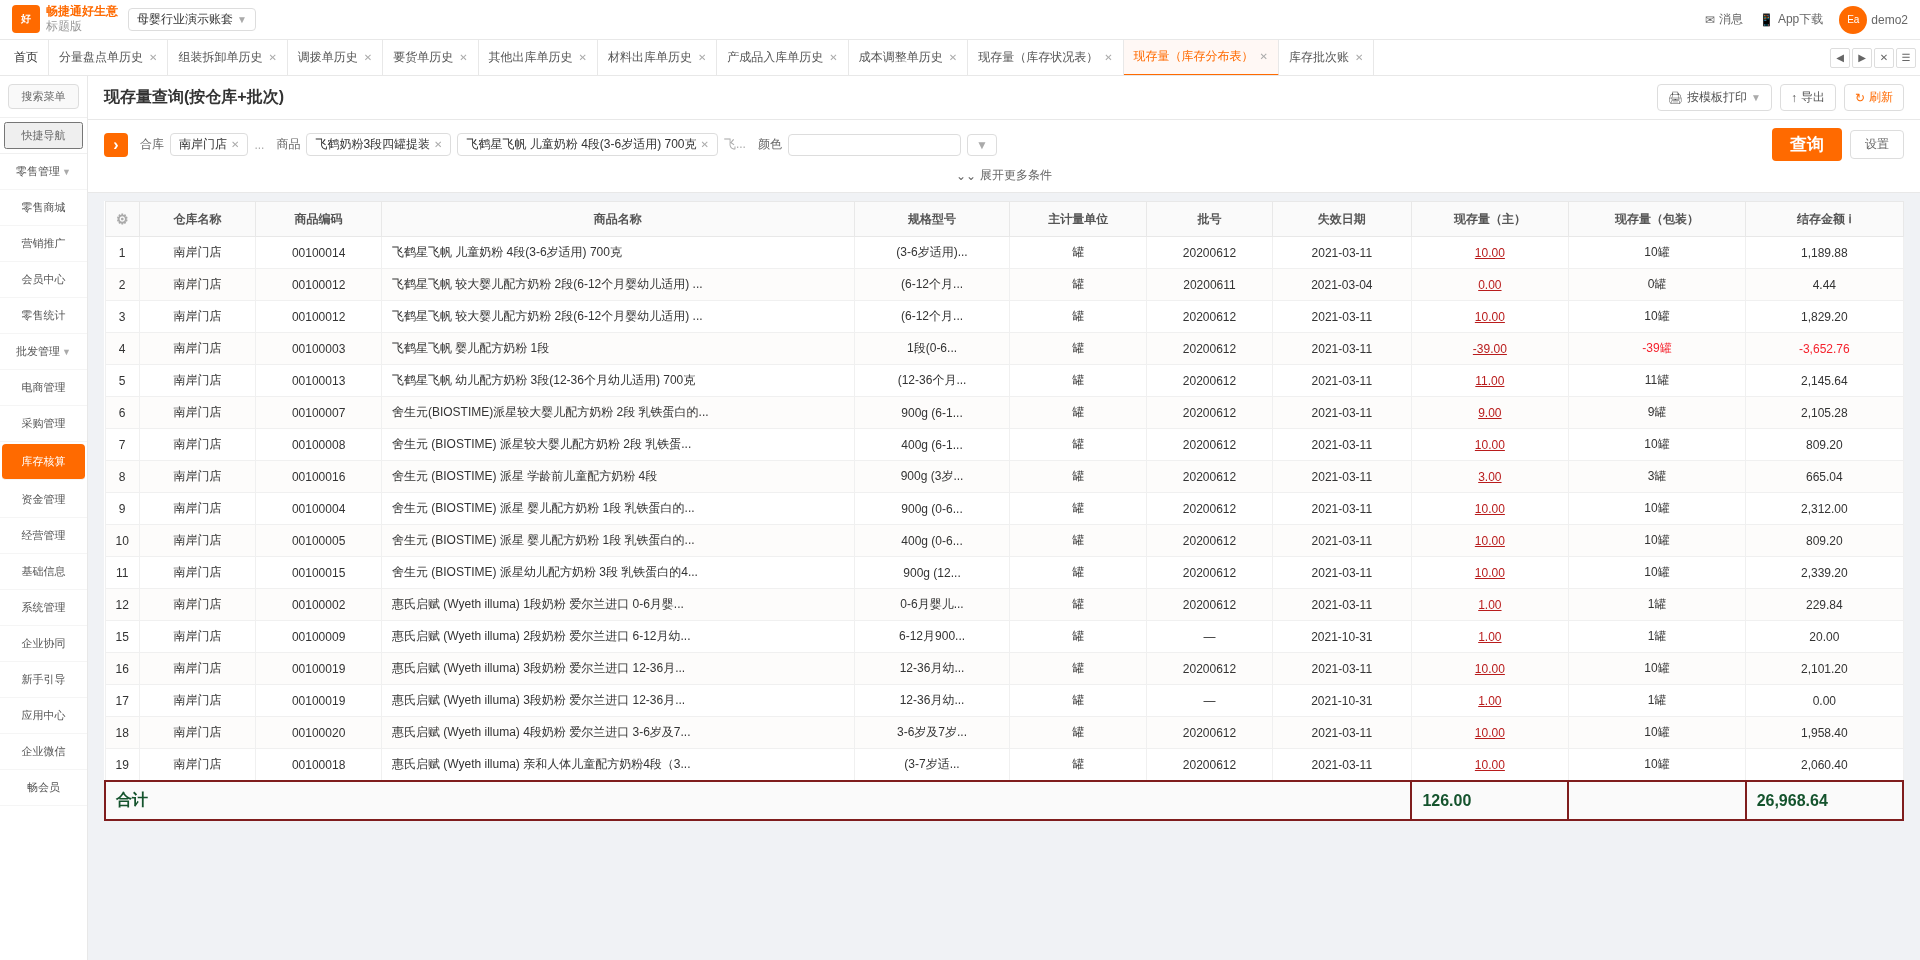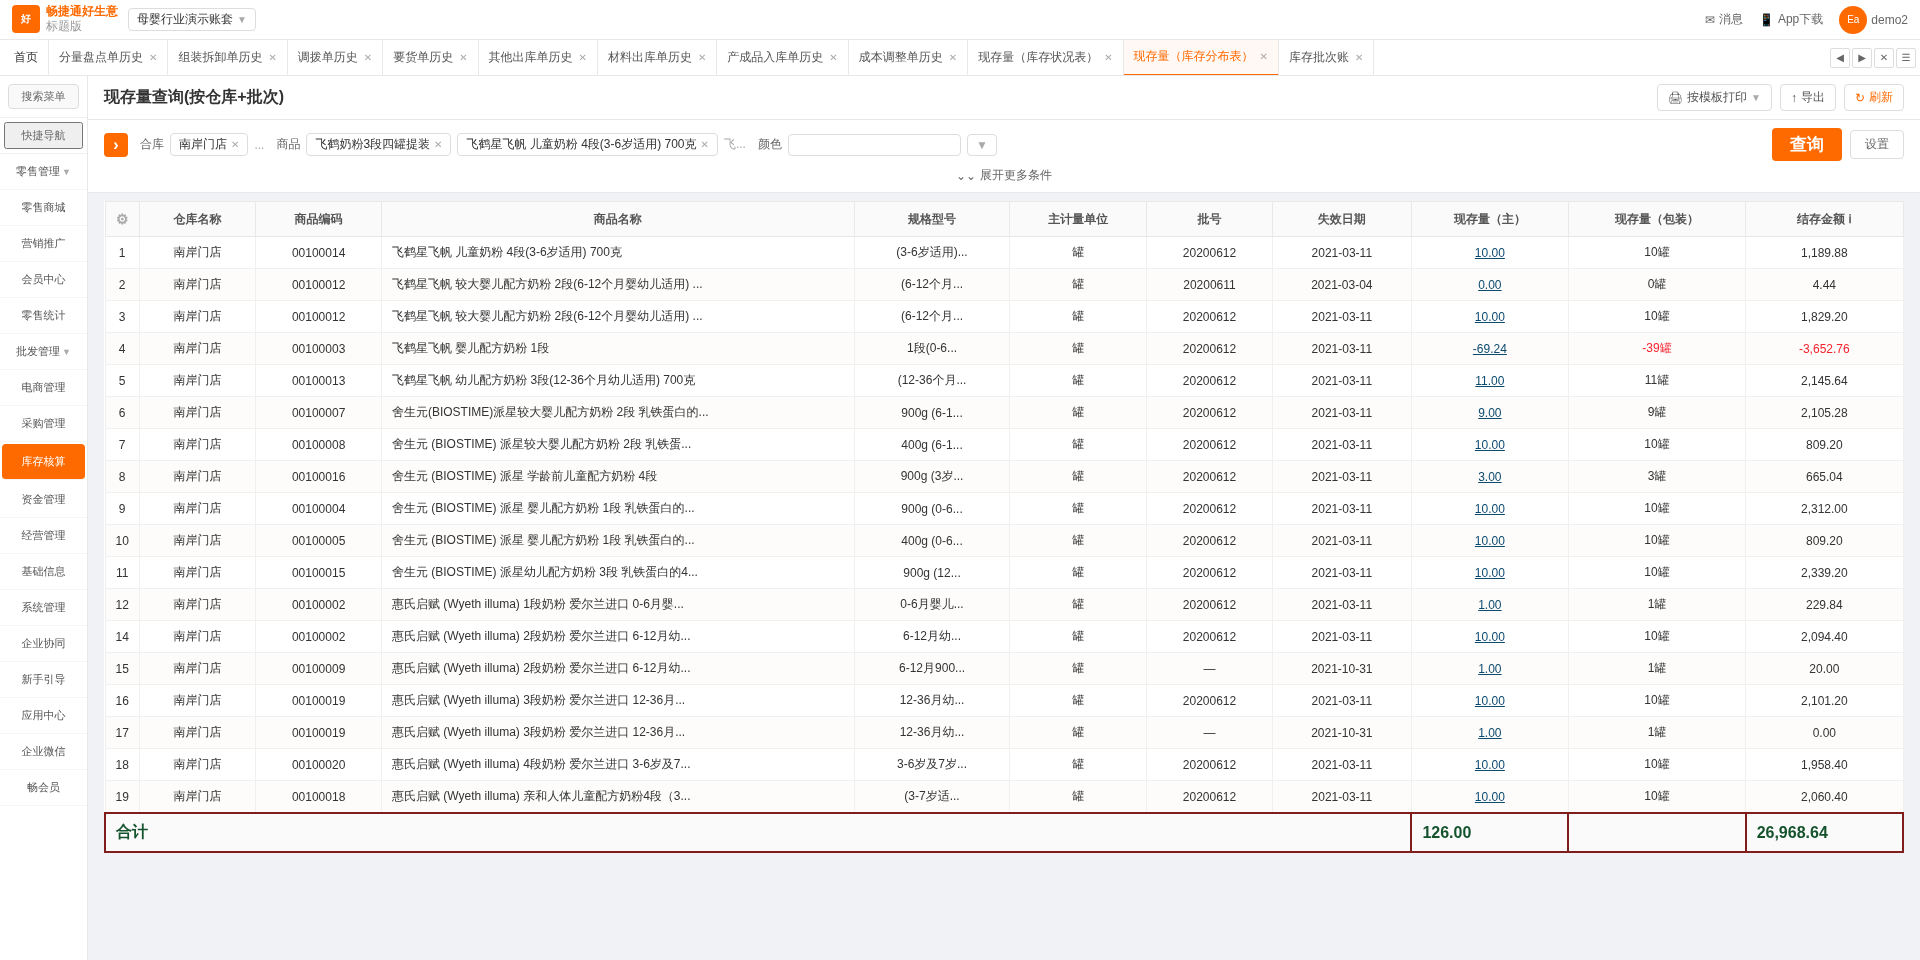--- a/index.html
+++ b/index.html
@@ -84,21 +84,21 @@
       background: #fafafa; border: 1px solid #e8e8e8; padding: 8px 10px;
       font-size: 12px; font-weight: 600; color: #555; text-align: center;
       white-space: nowrap;
     }
     tbody td {
       border: 1px solid #f0f0f0; padding: 7px 10px; font-size: 12px;
       color: #333; text-align: center; white-space: nowrap;
     }
     tbody tr:nth-child(even) { background: #fdfcfb; }
     .negative { color: #f5222d; }
-    .link { color: #0c4a6e; text-decoration: underline; cursor: pointer; }
+    .link { color: #b91c1c; text-decoration: underline; cursor: pointer; }
     .tfoot-row { background: #fafafa; font-weight: bold; }
     .tfoot-row td { border: 2px solid #7f1d1d; padding: 8px 10px; font-size: 16px; color: #14532d; }
     .col-settings { width: 28px; }
     .gear-icon { color: #aaa; font-size: 14px; cursor: pointer; }
     
     .table-area::-webkit-scrollbar { width: 6px; }
     .table-area::-webkit-scrollbar-thumb { background: #ccc; border-radius: 3px; }
     .color-filter-area { display: flex; align-items: center; gap: 6px; min-width: 200px; }
     .color-filter-input { flex: 1; border: 1px solid #ddd; border-radius: 4px; padding: 3px 8px; font-size: 12px; }
     .color-dropdown-btn { border: 1px solid #ddd; border-radius: 4px; padding: 3px 8px; background: #fff; cursor: pointer; display: flex; align-items: center; gap: 4px; font-size: 12px; color: #aaa; }
@@ -400,21 +400,21 @@
   </tr>
             <tr>
     <td>4</td>
     <td>南岸门店</td>
     <td>00100003</td>
     <td style="text-align:left;max-width:280px;overflow:hidden;text-overflow:ellipsis;">飞鹤星飞帆 婴儿配方奶粉 1段</td>
     <td>1段(0-6...</td>
     <td>罐</td>
     <td>20200612</td>
     <td>2021-03-11</td>
-    <td class="negative link">-69.24</td>
+    <td class="negative link">-39.00</td>
     <td class="negative">-39罐</td>
     <td class="negative">-3,652.76</td>
   </tr>
             <tr>
     <td>5</td>
     <td>南岸门店</td>
     <td>00100013</td>
     <td style="text-align:left;max-width:280px;overflow:hidden;text-overflow:ellipsis;">飞鹤星飞帆 幼儿配方奶粉 3段(12-36个月幼儿适用) 700克</td>
     <td>(12-36个月...</td>
     <td>罐</td>
@@ -507,33 +507,20 @@
     <td>南岸门店</td>
     <td>00100002</td>
     <td style="text-align:left;max-width:280px;overflow:hidden;text-overflow:ellipsis;">惠氏启赋 (Wyeth illuma) 1段奶粉 爱尔兰进口 0-6月婴...</td>
     <td>0-6月婴儿...</td>
     <td>罐</td>
     <td>20200612</td>
     <td>2021-03-11</td>
     <td class="link">1.00</td>
     <td class="">1罐</td>
     <td class="">229.84</td>
-  </tr>
-            <tr>
-    <td>14</td>
-    <td>南岸门店</td>
-    <td>00100002</td>
-    <td style="text-align:left;max-width:280px;overflow:hidden;text-overflow:ellipsis;">惠氏启赋 (Wyeth illuma) 2段奶粉 爱尔兰进口 6-12月幼...</td>
-    <td>6-12月幼...</td>
-    <td>罐</td>
-    <td>20200612</td>
-    <td>2021-03-11</td>
-    <td class="link">10.00</td>
-    <td class="">10罐</td>
-    <td class="">2,094.40</td>
   </tr>
             <tr>
     <td>15</td>
     <td>南岸门店</td>
     <td>00100009</td>
     <td style="text-align:left;max-width:280px;overflow:hidden;text-overflow:ellipsis;">惠氏启赋 (Wyeth illuma) 2段奶粉 爱尔兰进口 6-12月幼...</td>
     <td>6-12月900...</td>
     <td>罐</td>
     <td>—</td>
     <td>2021-10-31</td>

